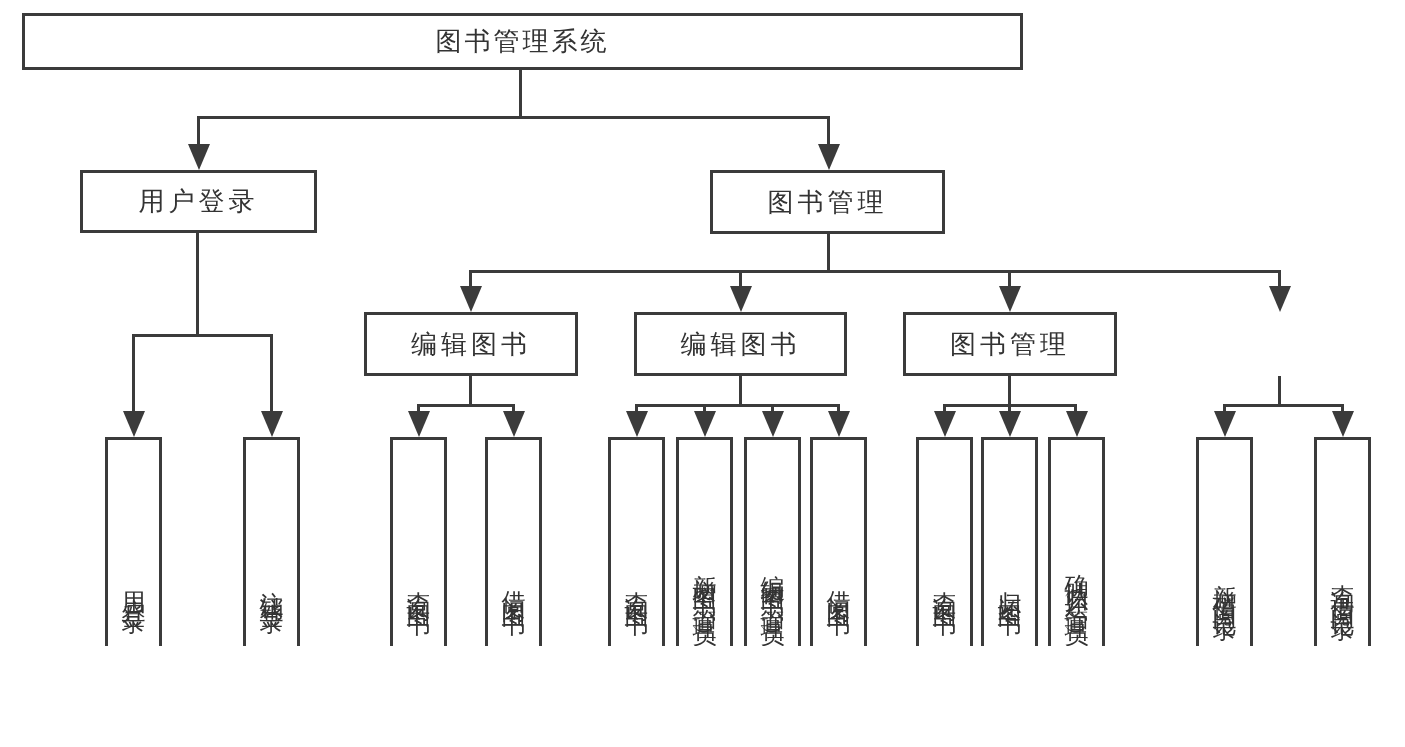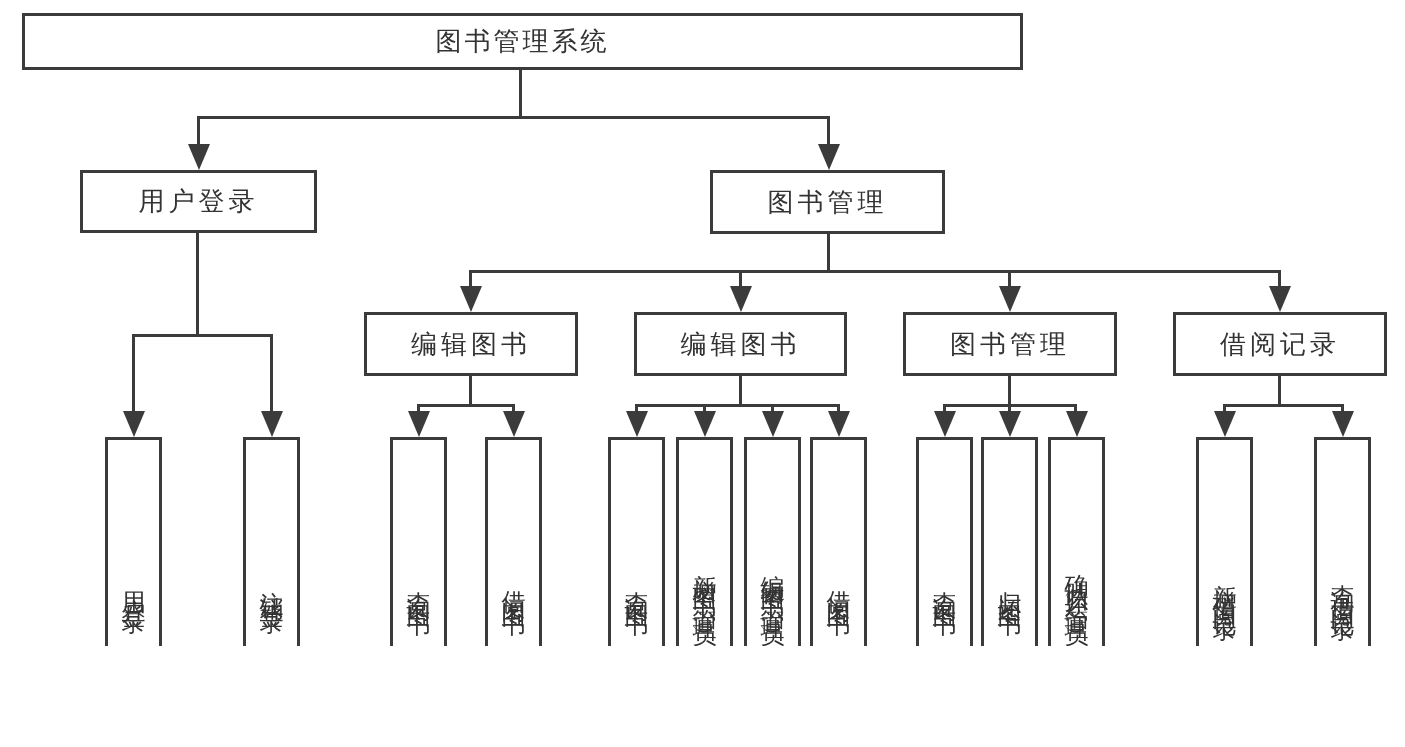--- a/index.html
+++ b/index.html
@@ -115,23 +115,20 @@
 
   <div class="box" style="left:364px;top:312px;width:214px;height:64px">
     <span class="hlabel">编辑图书</span>
   </div>
   <div class="box" style="left:634px;top:312px;width:213px;height:64px">
     <span class="hlabel">编辑图书</span>
   </div>
   <div class="box" style="left:903px;top:312px;width:214px;height:64px">
     <span class="hlabel">图书管理</span>
   </div>
-  <div class="box" style="left:1173px;top:312px;width:214px;height:64px">
-    <span class="hlabel">借阅记录</span>
-  </div>
 
   <div class="vline" style="left:469px;top:376px;height:31px"></div>
   <div class="hline" style="left:417px;top:404px;width:98px"></div>
   <div class="vline" style="left:417px;top:404px;height:14px"></div>
   <div class="vline" style="left:512px;top:404px;height:14px"></div>
   <div class="arrow" style="left:408px;top:411px"></div>
   <div class="arrow" style="left:503px;top:411px"></div>
 
   <div class="vline" style="left:739px;top:376px;height:31px"></div>
   <div class="hline" style="left:635px;top:404px;width:205px"></div>

